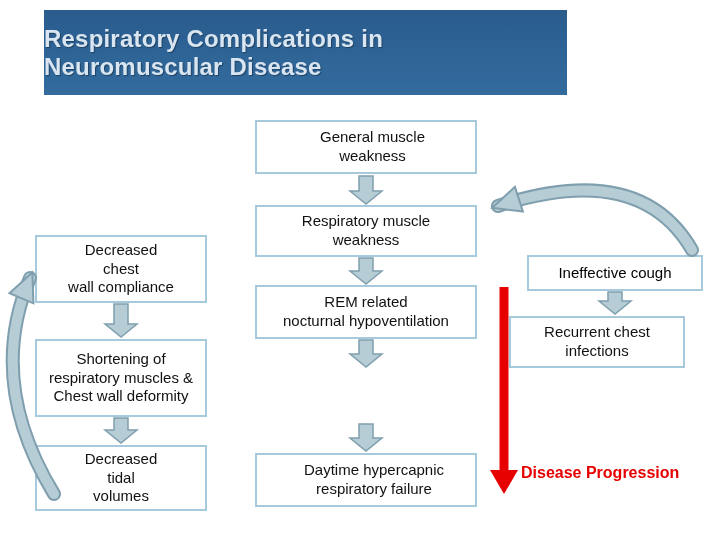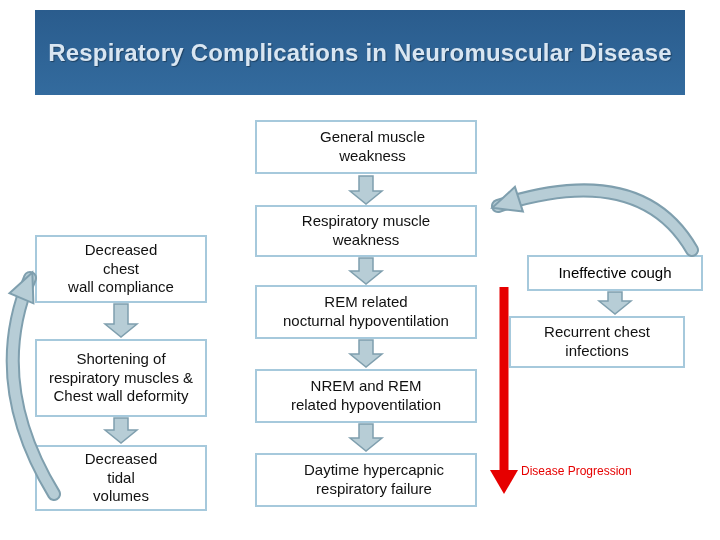--- a/index.html
+++ b/index.html
@@ -6,22 +6,22 @@
   .slide {
     position: relative;
     width: 720px;
     height: 540px;
     background: #ffffff;
     font-family: "Liberation Sans", sans-serif;
     overflow: hidden;
   }
   .banner {
     position: absolute;
-    left: 35px; top: 10px;
-    width: 650px; height: 85px;
+    left: 44px; top: 10px;
+    width: 523px; height: 85px;
     background: linear-gradient(#2a5c8d, #336b9e);
     display: flex;
     align-items: center;
     justify-content: center;
   }
   .banner h1 {
     margin: 0;
     font-size: 24px;
     font-weight: bold;
     color: #d9e6f2;
@@ -40,22 +40,22 @@
     font-size: 15px;
     line-height: 1.25;
     color: #111111;
     white-space: pre-line;
   }
   .box.red-text { color: #000000; }
   .dp-label {
     position: absolute;
     left: 521px; top: 464px;
     width: 190px;
-    font-size: 12px;
-    font-weight: normal;
+    font-size: 16px;
+    font-weight: bold;
     color: #e60000;
   }
   svg.arrow-layer {
     position: absolute;
     left: 0; top: 0;
     pointer-events: none;
   }
 </style>
 </head>
 <body>
@@ -65,22 +65,20 @@
   <header class="banner">
     <h1>Respiratory Complications in Neuromuscular Disease</h1>
   </header>
 
   <div class="box" style="left:255px; top:120px; width:222px; height:54px;padding-left:13px;">General muscle
 weakness</div>
   <div class="box" style="left:255px; top:205px; width:222px; height:52px;">Respiratory muscle
 weakness</div>
   <div class="box" style="left:255px; top:285px; width:222px; height:54px;">REM related
 nocturnal hypoventilation</div>
-  <div class="box" style="left:255px; top:369px; width:222px; height:54px;">NREM and REM
-related hypoventilation</div>
   <div class="box" style="left:255px; top:453px; width:222px; height:54px;padding-left:16px;">Daytime hypercapnic
 respiratory failure</div>
 
   <div class="box" style="left:35px; top:235px; width:172px; height:68px;">Decreased
 chest
 wall compliance</div>
   <div class="box" style="left:35px; top:339px; width:172px; height:78px;">Shortening of
 respiratory muscles &amp;
 Chest wall deformity</div>
   <div class="box" style="left:35px; top:445px; width:172px; height:66px;">Decreased

